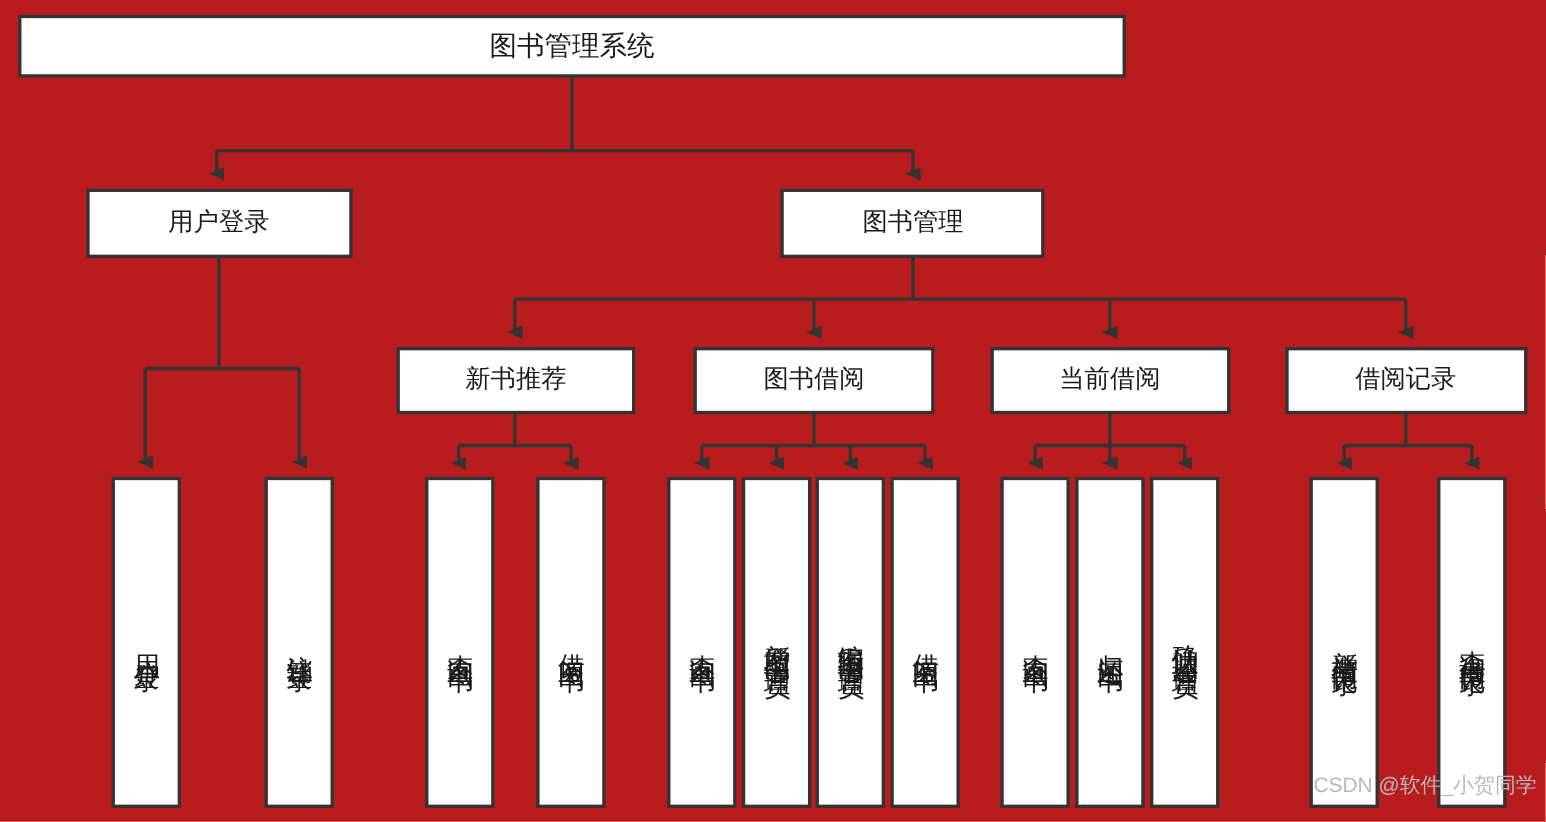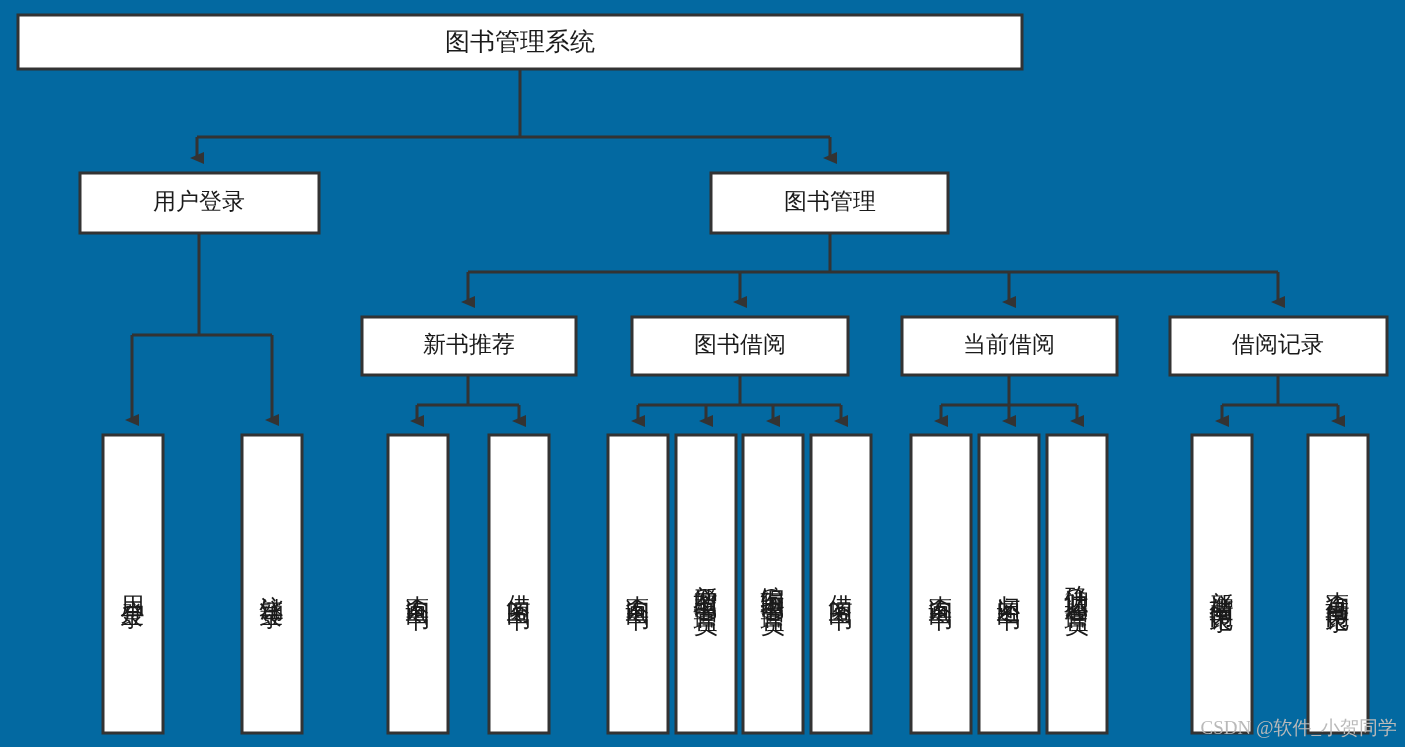--- a/index.html
+++ b/index.html
@@ -10,21 +10,21 @@
   body {
     width: 1405px;
     height: 747px;
     font-family: "Liberation Sans", sans-serif;
     overflow: hidden;
   }
   #diagram-root {
     position: relative;
     width: 1405px;
     height: 747px;
-    background: #0369a1;
+    background: #b91c1c;
   }
   svg#flow {
     position: absolute;
     top: 0;
     left: 0;
     width: 1405px;
     height: 747px;
   }
   .node-rect {
     fill: #ffffff;
@@ -54,22 +54,22 @@
     font-family: "Liberation Sans", sans-serif;
     fill: #1a1a1a;
     font-size: 24px;
     text-anchor: middle;
     writing-mode: vertical-rl;
     letter-spacing: 4px;
   }
   .watermark {
     position: absolute;
     right: 8px;
-    bottom: 6px;
-    font-family: Liberation Serif, serif;
+    bottom: 20px;
+    font-family: Liberation Sans, sans-serif;
     font-size: 19px;
     color: #b9b9b9;
     white-space: nowrap;
     user-select: none;
   }
 </style>
 </head>
 <body>
 
 <div id="diagram-root">

